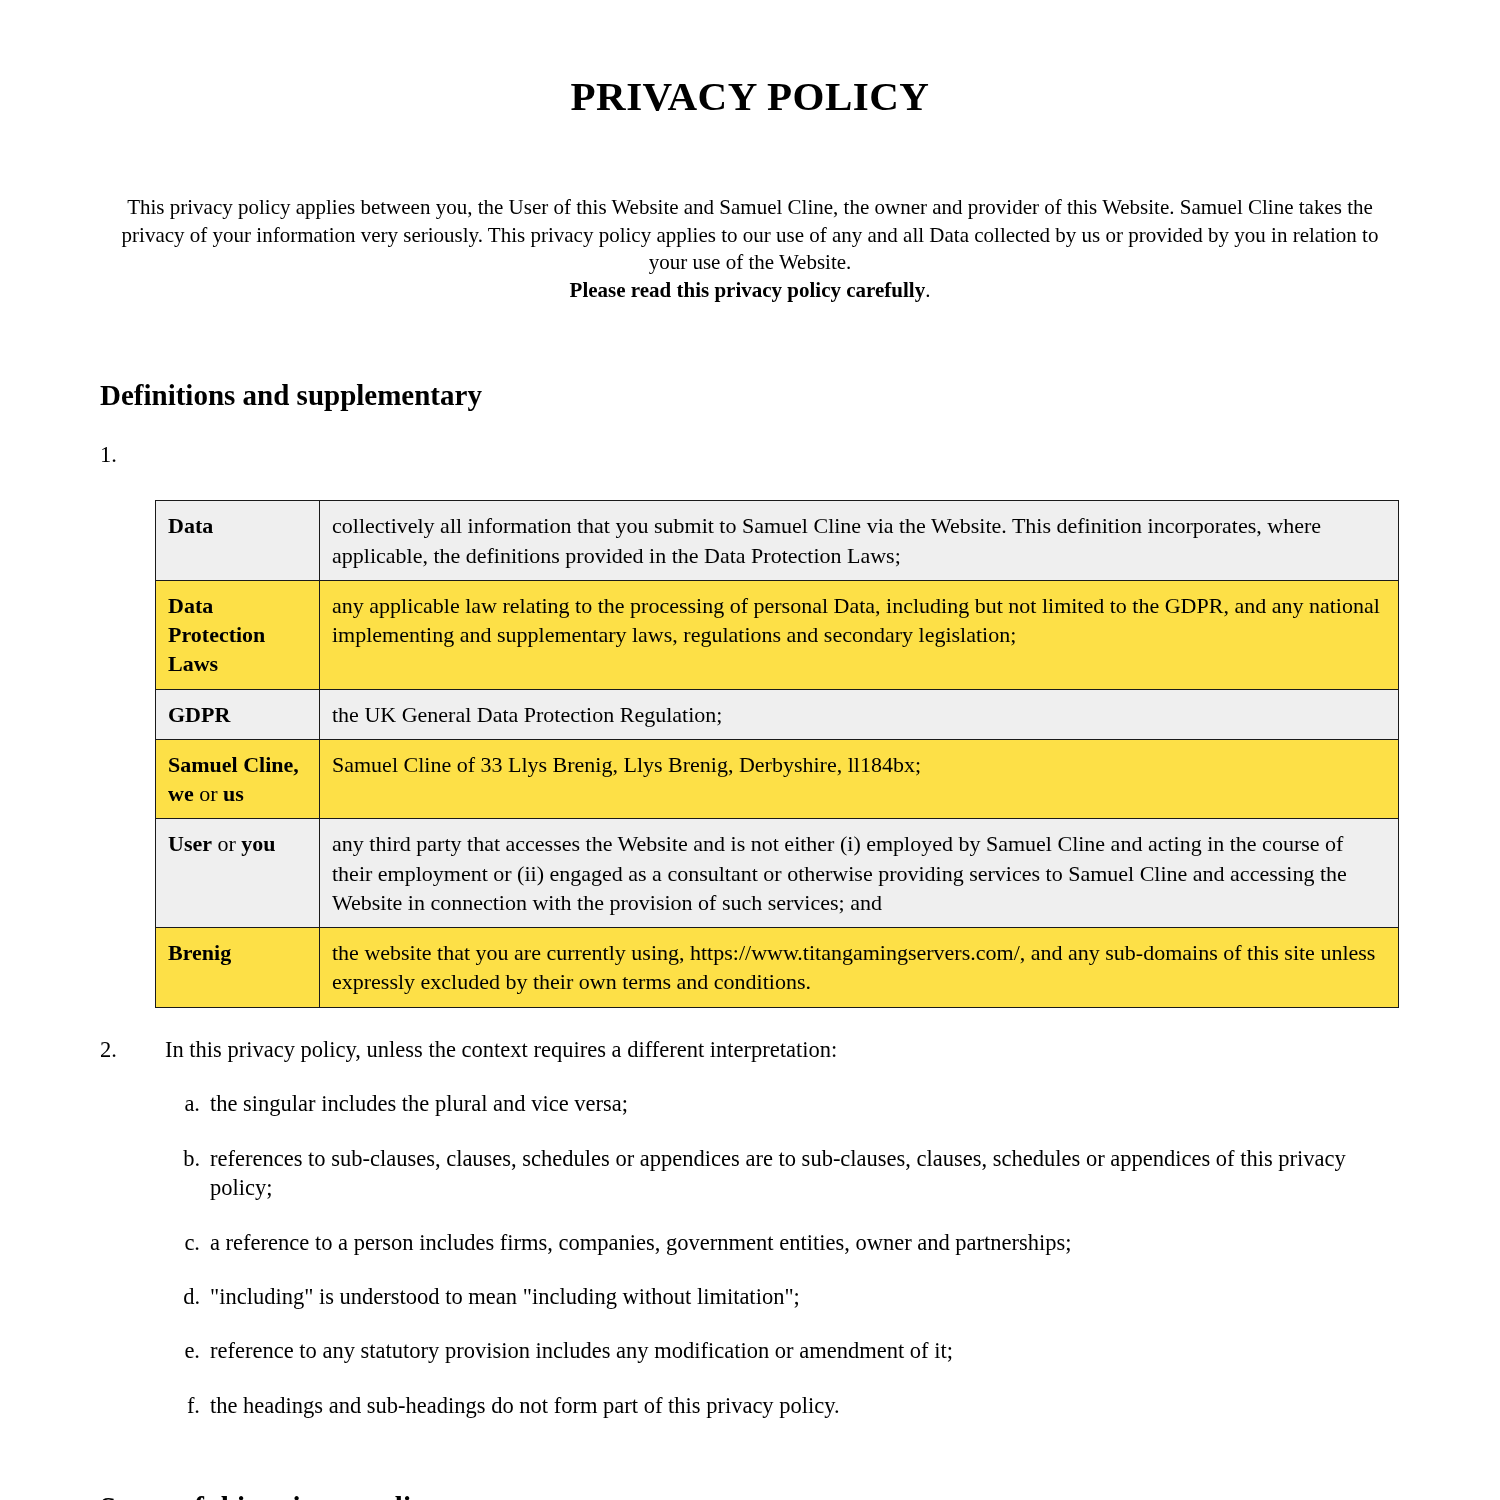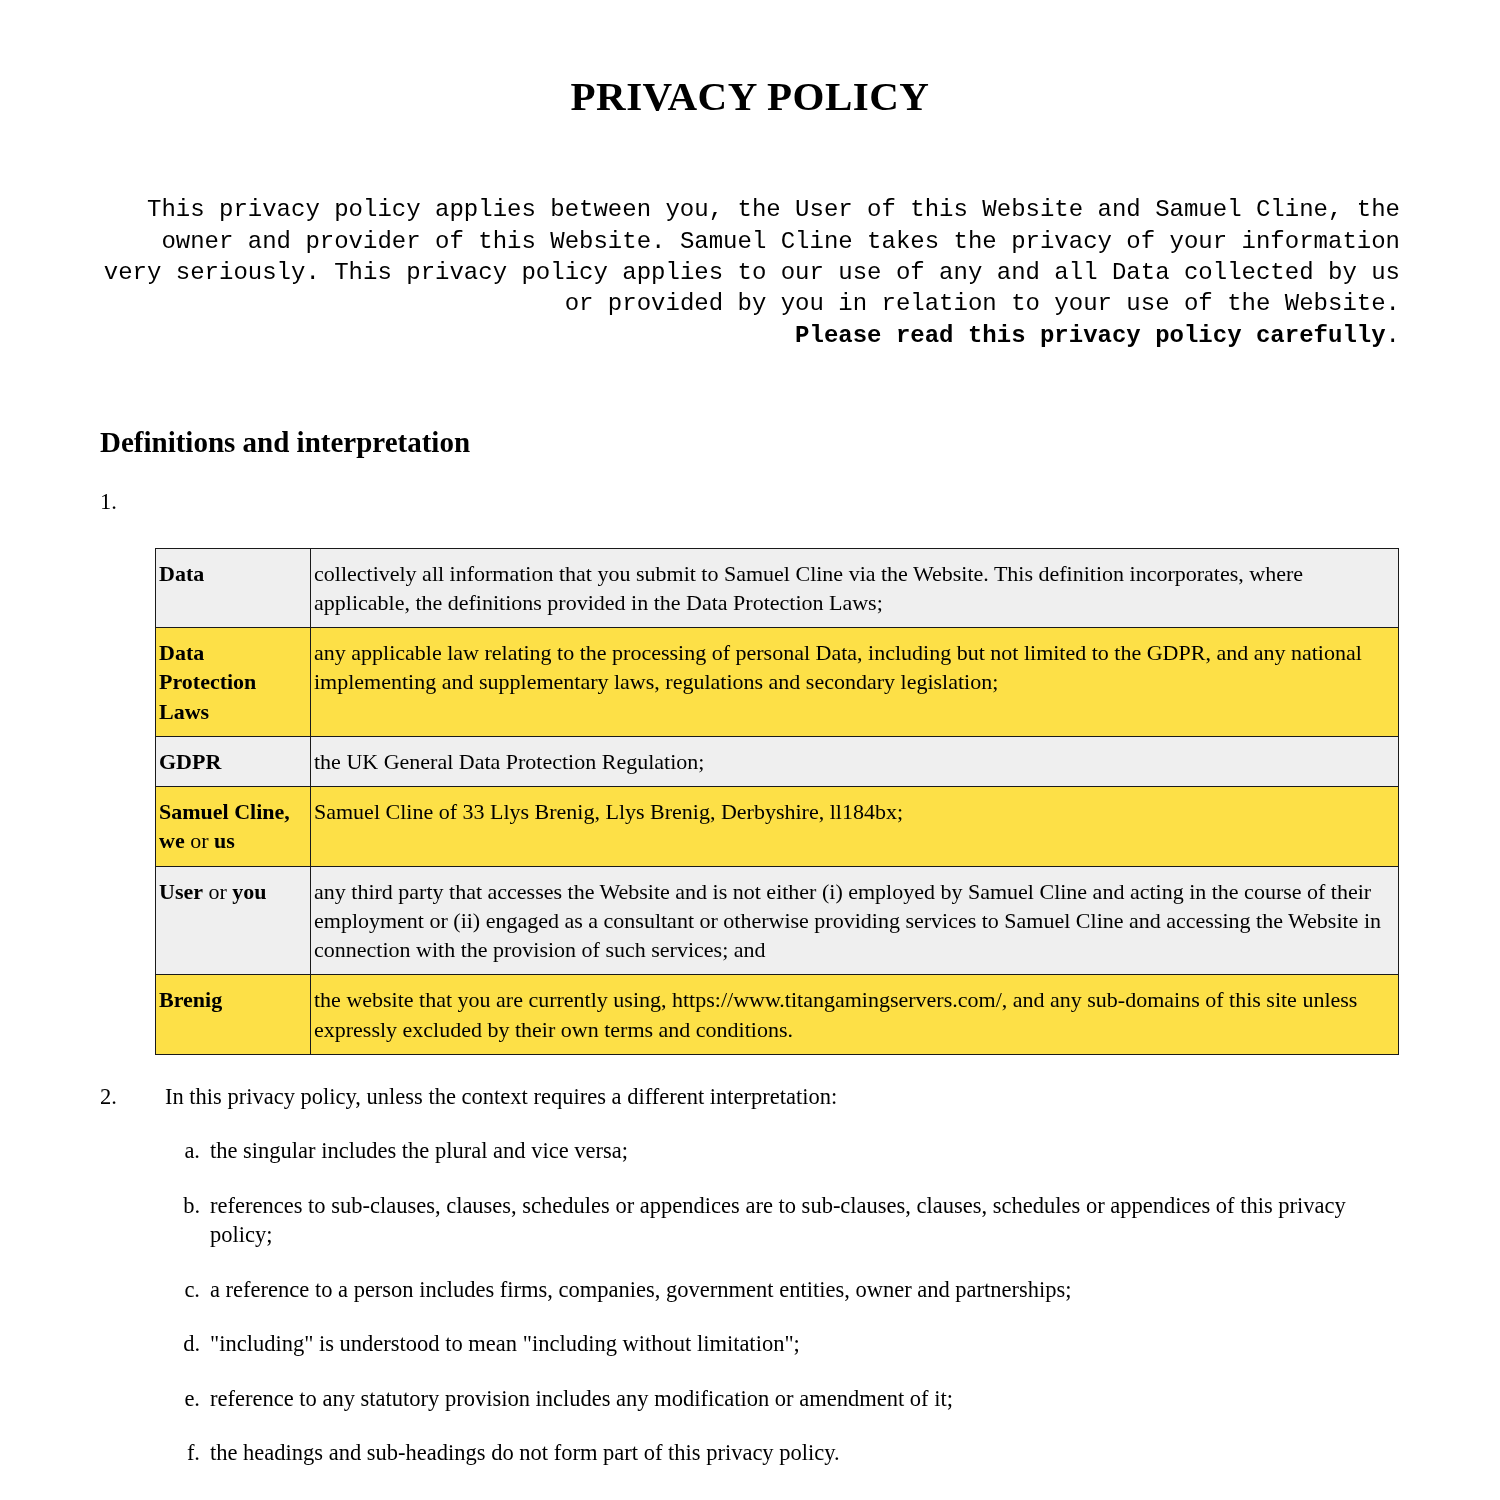--- a/index.html
+++ b/index.html
@@ -26,24 +26,23 @@
     font-size: 41px;
     font-weight: bold;
     letter-spacing: 0.5px;
     margin: 0;
     padding-top: 73px;
     line-height: 1.15;
   }
   .intro {
     margin: 0;
     padding-top: 74px;
-    font-size: 24px;
+    font-size: 21px;
     line-height: 1.31;
-    text-align: right;
-    font-family: Liberation Mono, monospace;
+    text-align: center;
   }
   .intro .bold {
     font-weight: bold;
   }
   h2.section-heading {
     font-size: 29px;
     font-weight: bold;
     margin: 0;
     line-height: 1.2;
   }
@@ -72,21 +71,21 @@
     width: 1244px;
     margin-left: 55px;
     margin-top: 31px;
     table-layout: fixed;
     border: 1.6px solid #1a1a1a;
   }
   table.definitions td {
     border: 1.3px solid #1a1a1a;
     font-size: 22px;
     line-height: 1.33;
-    padding: 10px 11px 10px 3px;
+    padding: 10px 11px 10px 12px;
     vertical-align: top;
   }
   table.definitions td.term {
     width: 140px;
     font-weight: bold;
   }
   table.definitions td.term .reg {
     font-weight: normal;
     margin-top: 28px;
   }
@@ -124,21 +123,21 @@
 </style>
 </head>
 <body>
 
 <div class="page">
 
   <h1 class="doc-title">PRIVACY POLICY</h1>
 
   <p class="intro"><span>This privacy policy applies between you, the User of this Website and Samuel Cline, the owner and provider of this Website. Samuel Cline takes the privacy of your information very seriously. This privacy policy applies to our use of any and all Data collected by us or provided by you in relation to your use of the Website.</span><br><span class="bold">Please read this privacy policy carefully</span><span>.</span></p>
 
-  <h2 class="section-heading heading-definitions">Definitions and interpretation</h2>
+  <h2 class="section-heading heading-definitions">Definitions and supplementary</h2>
 
   <div class="numbered-item">
     <span class="marker">1.</span>
   </div>
 
   <table class="definitions">
     <tbody>
 
       <tr class="shaded">
         <td class="term">Data</td>

